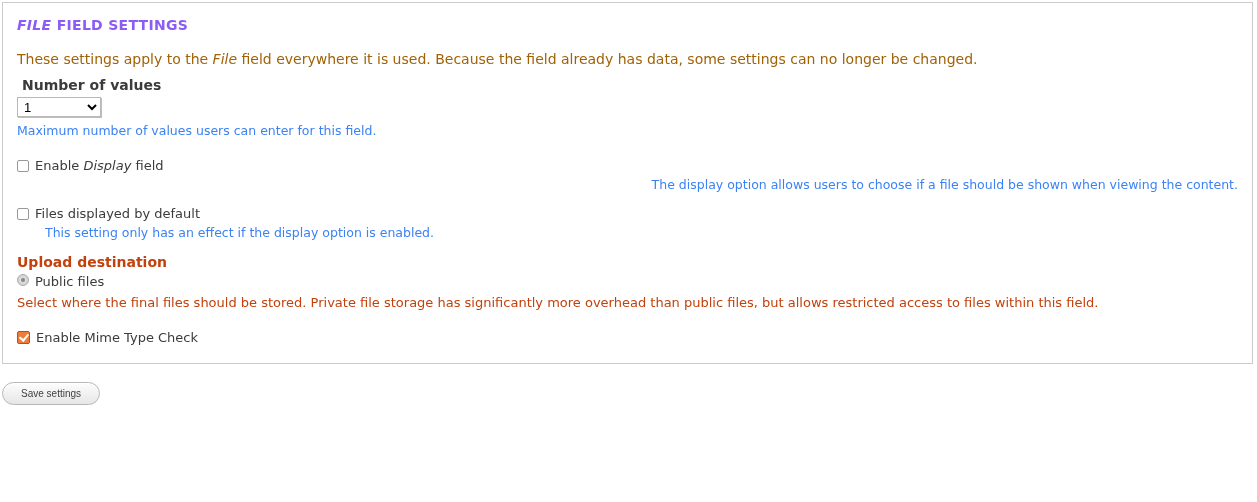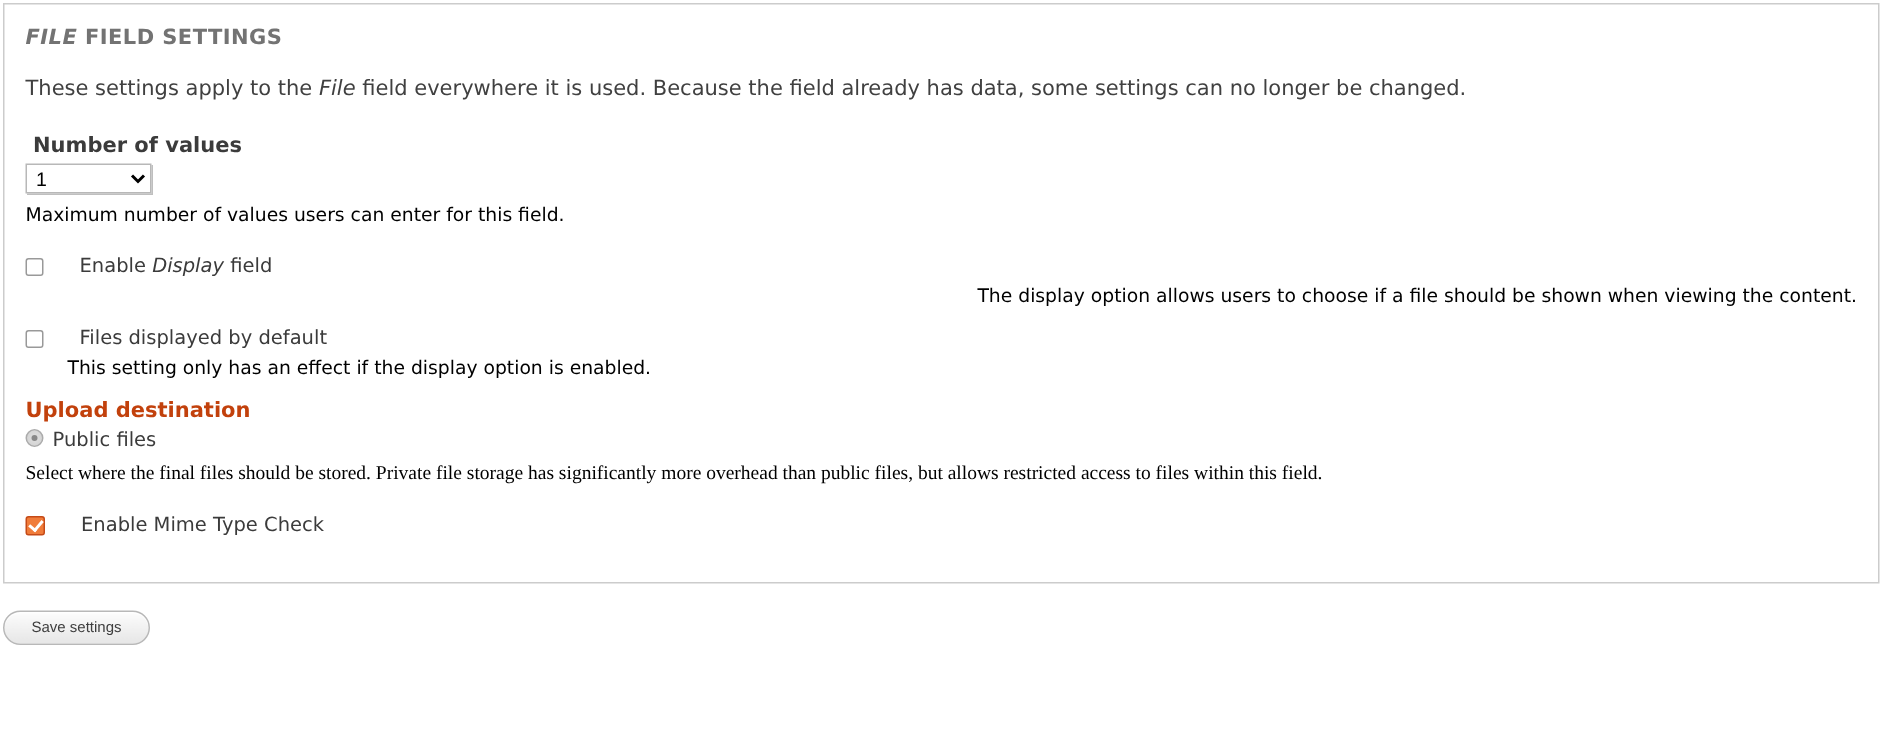--- a/index.html
+++ b/index.html
@@ -15,29 +15,29 @@
     border: 1px solid #cccccc;
     margin: 2px 2px 18px 2px;
     padding: 14px 14px 14px 14px;
     position: relative;
     width: 1221px; 
   }
   .legend {
     font-size: 14px;
     text-transform: uppercase;
     font-weight: 700;
-    color: #737373;
+    color: #8b5cf6;
     margin: 0 0 18px 0;
     letter-spacing: 0.3px;
   }
   .legend .ital { font-style: italic; font-weight: 700; }
   .intro {
     font-size: 14px;
-    color: #404040;
-    margin: 0 0 22px 0;
+    color: #a16207;
+    margin: 0 0 10px 0;
   }
   .ital { font-style: italic; }
   .label {
     font-size: 14px;
     font-weight: 700;
     color: #3b3b3b;
     margin: 0 0 4px 5px;
   }
   .select-wrap {
     margin: 0 0 6px 0;
@@ -46,28 +46,28 @@
     width: 84px;
     height: 20px;
     font-size: 13px;
     background: #ffffff;
     border: 1px solid #b8b8b8;
     box-shadow: 1px 1px 0 rgba(0,0,0,0.25);
     padding: 0 2px;
   }
   .desc {
     font-size: 12.5px;
-    color: #000000;
+    color: #3b82f6;
     margin: 2px 0 0 0;
   }
   .block { margin: 0 0 20px 0; }
   .checkbox-row {
     display: flex;
     align-items: center;
-    gap: 24px;
+    gap: 6px;
     margin: 0 0 4px 0;
     font-size: 13px;
     color: #3b3b3b;
   }
   .checkbox-block { margin: 0 0 14px 0; }
   
   input[type="checkbox"].plain {
     appearance: none;
     -webkit-appearance: none;
     width: 12px;
@@ -135,23 +135,22 @@
     font-size: 13px;
   }
   .section-head {
     font-size: 14px;
     font-weight: 700;
     color: #c2410c;
     margin: 6px 0 4px 0;
   }
   .upload-desc {
     font-size: 13px;
-    color: #000000;
+    color: #c2410c;
     margin: 0 0 20px 0;
-    font-family: Liberation Serif, serif;
   }
   
   .button {
     display: inline-block;
     border: 1px solid #b8b8b8;
     border-radius: 18px;
     background: linear-gradient(#fdfdfd 0%, #efefef 60%, #e6e6e6 100%);
     color: #3e3e3e;
     font-size: 10px;
     padding: 5px 18px;
@@ -206,21 +205,21 @@
 
   <div>
     <div class="section-head">Upload destination</div>
     <label class="radio-row">
       <input type="radio" class="grey" name="upload_dest" checked="" style="">
       <span>Public files</span>
     </label>
     <div class="upload-desc">Select where the final files should be stored. Private file storage has significantly more overhead than public files, but allows restricted access to files within this field.</div>
   </div>
 
-  <div class="checkbox-block" style="margin-bottom:16px;">
+  <div class="checkbox-block" style="margin-bottom:4px;">
     <label class="checkbox-row">
       <input type="checkbox" class="orange" checked="" style="">
       <span>Enable Mime Type Check</span>
     </label>
   </div>
 
 </div>
 
 <button class="button">Save settings</button>
 

